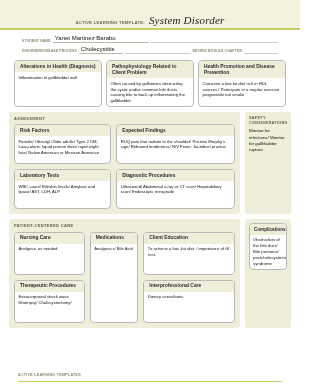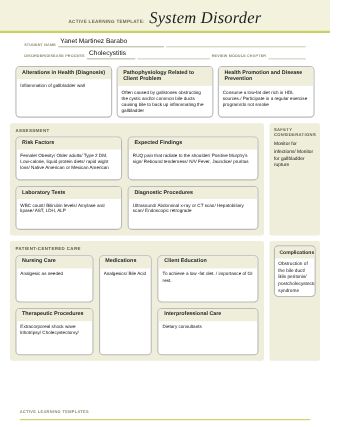--- a/index.html
+++ b/index.html
@@ -18,21 +18,21 @@
     display: flex; align-items: flex-end; justify-content: center;
     padding-bottom: 2px;
   }
   .banner-inner { display: flex; align-items: baseline; gap: 4px; }
   .eyebrow {
     font-size: 4.2px; letter-spacing: 0.25px; font-weight: bold;
     color: #6b6b52; text-transform: uppercase; white-space: nowrap;
   }
   .banner-title {
     font-family: "Liberation Serif", serif;
-    font-style: italic; font-size: 15px; color: #1d1d1d;
+    font-style: italic; font-size: 11px; color: #1d1d1d;
     letter-spacing: 0.2px; white-space: nowrap;
   }
 
   
   .info { padding: 5px 22px 4px 22px; }
   .info-row { display: flex; align-items: flex-end; gap: 2px; margin-bottom: 2.5px; }
   .info-label {
     font-size: 3.4px; letter-spacing: 0.15px; color: #8a8a6e;
     text-transform: uppercase; font-weight: bold; white-space: nowrap;
     padding-bottom: 0.5px;

